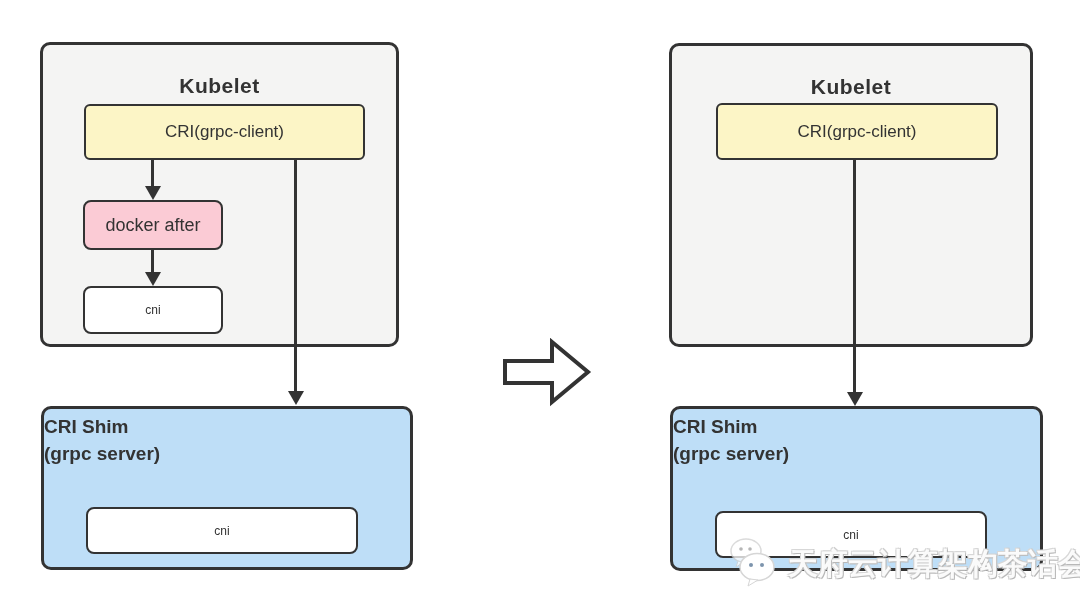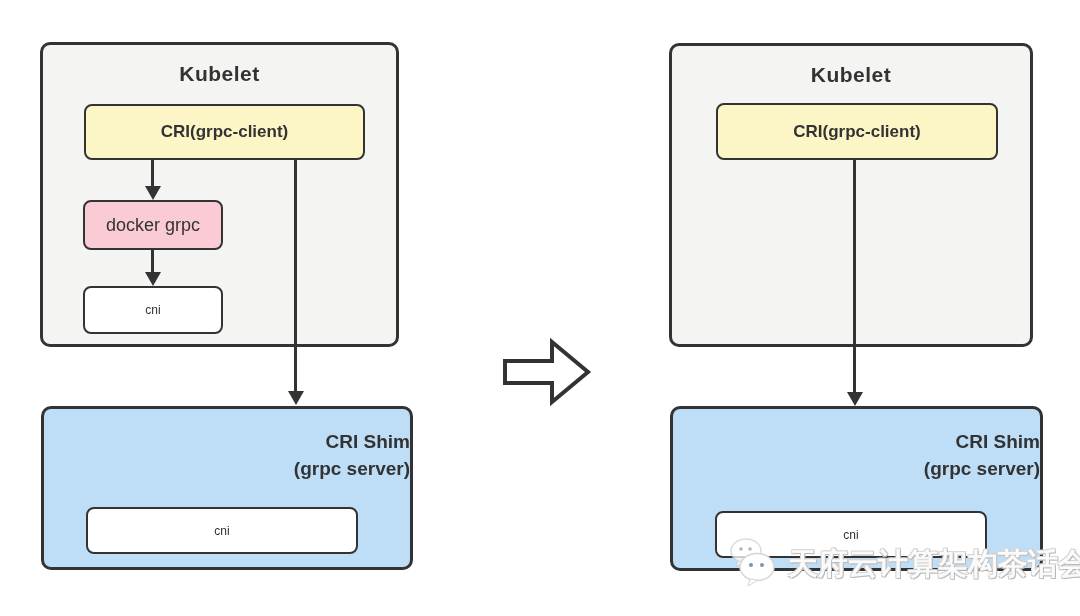--- a/index.html
+++ b/index.html
@@ -17,41 +17,41 @@
     box-sizing: border-box;
     border: 3px solid var(--border, #333333);
     border-radius: 10px;
   }
   .kubelet-bg { background: var(--kubelet-bg, #f4f4f3); }
   .crishim-bg { background: var(--crishim-bg, #bedef7); }
   .box-title {
     text-align: center;
     font-weight: bold;
     font-size: 21px;
-    padding-top: 17px;
+    padding-top: 29px;
     letter-spacing: 0.5px;
   }
   .crishim-title {
-    text-align: right;
+    text-align: left;
     font-weight: bold;
     font-size: 19px;
     line-height: 27px;
-    padding-top: 19px;
+    padding-top: 4px;
   }
   .node {
     position: absolute;
     box-sizing: border-box;
     border: 2.5px solid var(--border, #333333);
     border-radius: 8px;
     display: flex;
     align-items: center;
     justify-content: center;
     font-size: 12px;
   }
-  .cri-node  { background: var(--cri-bg, #fcf5c6); font-weight: bold; font-size: 17px; }
+  .cri-node  { background: var(--cri-bg, #fcf5c6); font-weight: normal; font-size: 17px; border-radius: 6px; }
   .shim-node { background: var(--dockershim-bg, #fbcbd5); font-size: 18px; }
   .cni-node  { background: var(--cni-bg, #ffffff); }
   .vline {
     position: absolute;
     width: 3px;
     background: var(--border, #333333);
     z-index: 5;
   }
   .arrow-head-down {
     position: absolute;
@@ -101,21 +101,21 @@
   </div>
 
   <div class="node cri-node" style="left:84px; top:104px; width:281px; height:56px;">
     <span>CRI(grpc-client)</span>
   </div>
 
   <div class="vline" style="left:151px; top:160px; height:27px;"></div>
   <div class="arrow-head-down" style="left:145px; top:186px;"></div>
 
   <div class="node shim-node" style="left:83px; top:200px; width:140px; height:50px;">
-    <span>docker grpc</span>
+    <span>docker after</span>
   </div>
 
   <div class="vline" style="left:151px; top:250px; height:23px;"></div>
   <div class="arrow-head-down" style="left:145px; top:272px;"></div>
 
   <div class="node cni-node" style="left:83px; top:286px; width:140px; height:48px;">
     <span>cni</span>
   </div>
 
   <div class="vline" style="left:294px; top:160px; height:232px;"></div>

